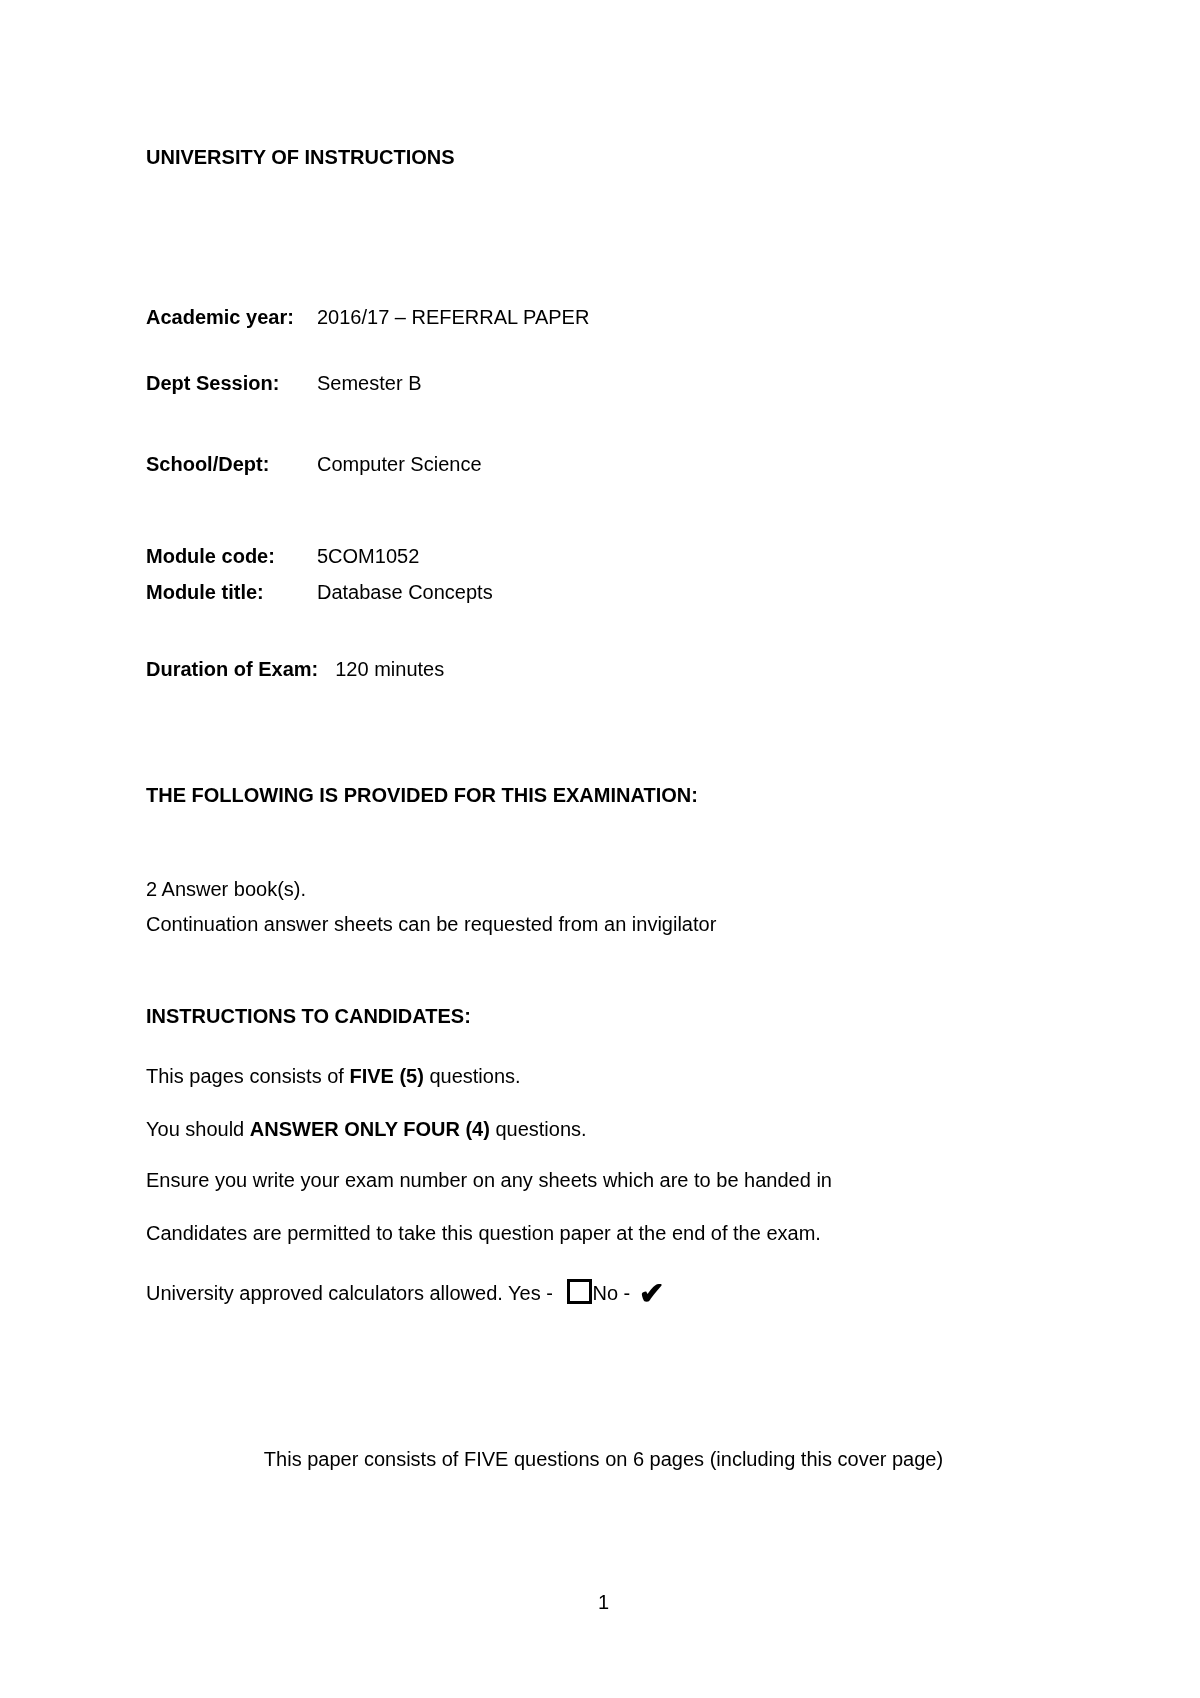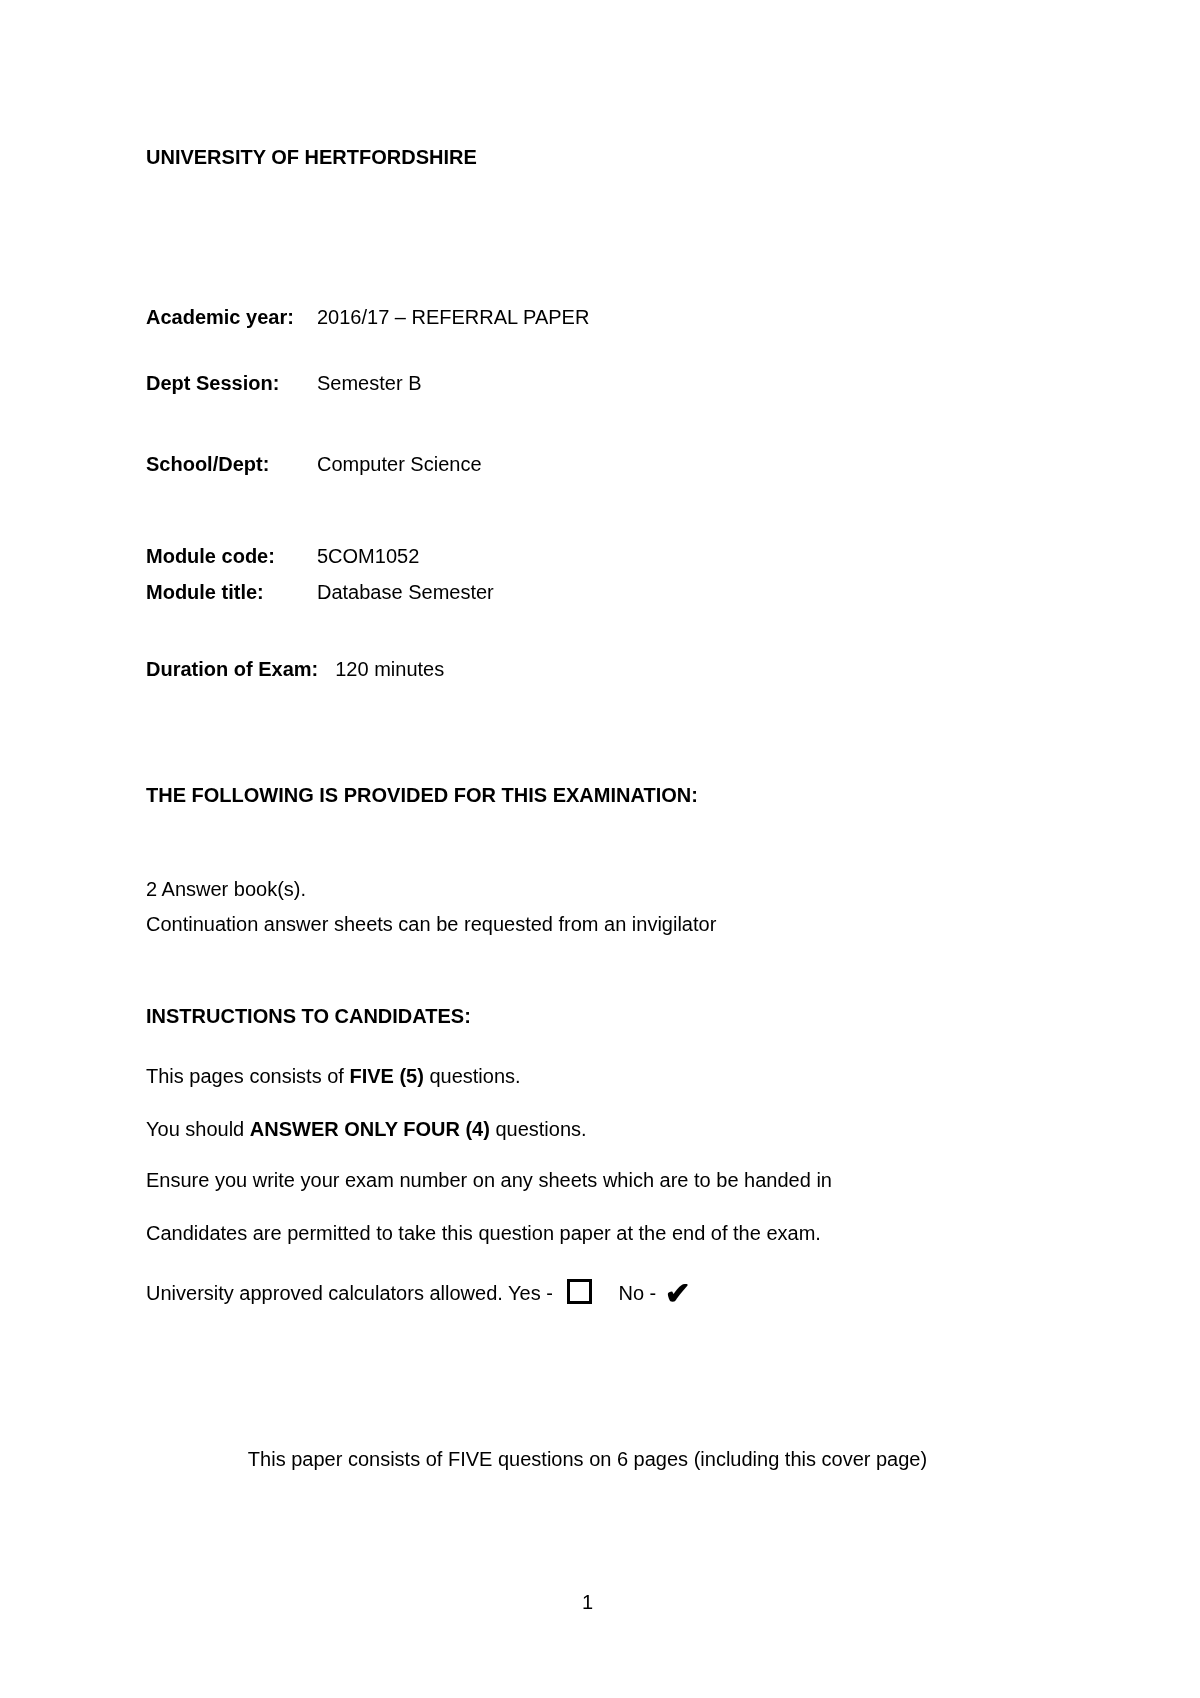--- a/index.html
+++ b/index.html
@@ -26,58 +26,58 @@
   .bold { font-weight: bold; }
   .lbl {
     font-weight: bold;
     display: inline-block;
     min-width: 171px;
   }
   .lbl.wide {
     padding-right: 17px;
   }
   .center {
-    left: 1px;
+    left: 17px;
     width: 1173px;
     text-align: center;
   }
   .checkbox {
     display: inline-block;
     width: 19px;
     height: 19px;
     border: 3px solid #000;
     margin-left: 9px;
     vertical-align: -4px;
   }
-  .no-label { margin-left: 26px; }
+  .no-label { }
   .check {
     display: inline-block;
     font-weight: bold;
     font-size: 31px;
     line-height: 20px;
     margin-left: 3px;
     vertical-align: -4px;
   }
 </style>
 </head>
 <body>
 
 <div class="page">
 
-  <div class="line bold" style="top:145px">UNIVERSITY OF HERTFORDSHIRE</div>
+  <div class="line bold" style="top:145px">UNIVERSITY OF INSTRUCTIONS</div>
 
   <div class="line" style="top:305px"><span class="lbl">Academic year:</span><span>2016/17 – REFERRAL PAPER</span></div>
 
   <div class="line" style="top:371px"><span class="lbl">Dept Session:</span><span>Semester B</span></div>
 
   <div class="line" style="top:452px"><span class="lbl">School/Dept:</span><span>Computer Science</span></div>
 
   <div class="line" style="top:544px"><span class="lbl">Module code:</span><span>5COM1052</span></div>
 
-  <div class="line" style="top:580px"><span class="lbl">Module title:</span><span>Database Semester</span></div>
+  <div class="line" style="top:580px"><span class="lbl">Module title:</span><span>Database Concepts</span></div>
 
   <div class="line" style="top:657px"><span class="lbl wide">Duration of Exam:</span><span>120 minutes</span></div>
 
   <div class="line bold" style="top:783px">THE FOLLOWING IS PROVIDED FOR THIS EXAMINATION:</div>
 
   <div class="line" style="top:877px">2 Answer book(s).</div>
 
   <div class="line" style="top:912px">Continuation answer sheets can be requested from an invigilator</div>
 
   <div class="line bold" style="top:1004px">INSTRUCTIONS TO CANDIDATES:</div>

